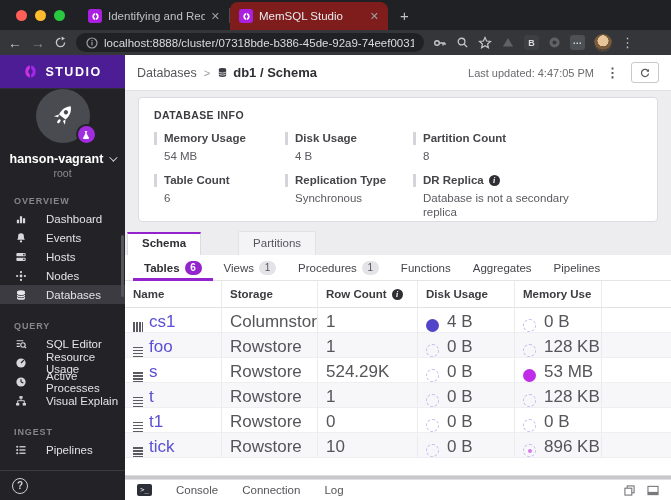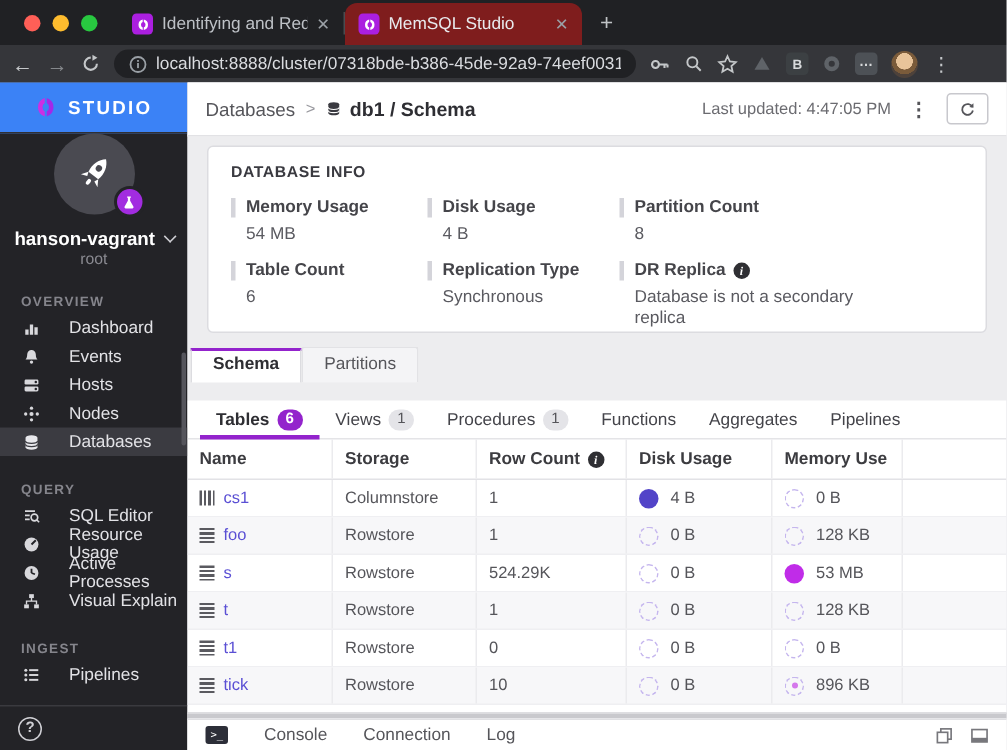--- a/index.html
+++ b/index.html
@@ -36,21 +36,21 @@
   .extbox.dark { background:#3c4043; }
   .avatar-chrome { width:18px; height:18px; border-radius:50%;
     background:radial-gradient(circle at 50% 38%, #e8c49a 0 38%, #7a5b3a 39% 60%, #4e423a 61%); }
   .kebab { font-size:13px; color:#c4c7c9; letter-spacing:0; }
 
   
   .app { position:absolute; left:0; top:55px; width:671px; height:445px; display:flex; }
 
   
   .sidebar { width:125px; height:445px; background:#232327; position:relative; flex:0 0 125px; }
-  .logobar { height:34px; background:#3b82f6; border-bottom:1px solid #303034;
+  .logobar { height:34px; background:#4c1d95; border-bottom:1px solid #303034;
     display:flex; align-items:center; justify-content:center; gap:7px; }
   .logotext { color:#fff; font-size:12.5px; font-weight:bold; letter-spacing:1.5px; }
   .profile { text-align:center; }
   .avatar-big { position:relative; width:54px; height:54px; margin:0 auto; border-radius:50%;
     background:#4a4a51; display:flex; align-items:center; justify-content:center; }
   .avatar-badge { position:absolute; right:-7px; bottom:-2px; width:21px; height:21px; border-radius:50%;
     background:#a22ce0; border:2px solid #232327; display:flex; align-items:center; justify-content:center; }
   .pname { margin-top:9px; color:#fff; font-size:12.5px; font-weight:bold;
     display:flex; align-items:center; justify-content:center; gap:6px; }
   .chev { width:6px; height:6px; border-right:1.6px solid #cfcfd4; border-bottom:1.6px solid #cfcfd4;
@@ -86,21 +86,21 @@
     padding:11px 15px 12px 15px; height:125px; }
   .ictitle { font-size:10.5px; font-weight:bold; letter-spacing:.4px; color:#3a3a40; }
   .icgrid { display:grid; grid-template-columns:131px 128px 1fr; grid-row-gap:11px; margin-top:11px; }
   .field-label { font-size:11.5px; font-weight:bold; color:#45454a; border-left:3px solid #d4d4da;
     padding-left:7px; line-height:13px; display:flex; align-items:center; gap:5px; }
   .field-value { font-size:11.5px; color:#5a5a60; margin:4px 0 0 10px; max-width:150px; line-height:14px; }
   .infodot { width:11px; height:11px; border-radius:50%; background:#2f2f33; color:#fff; font-size:8px;
     font-weight:bold; display:inline-flex; align-items:center; justify-content:center; flex:0 0 11px;
     font-family:"Liberation Serif", serif; font-style:italic; }
 
-  .tabsrow { display:flex; margin:8px 0 12px 0; padding-left:2px; height:25px; align-items:flex-end; }
+  .tabsrow { display:flex; margin:8px 0 0 0; padding-left:2px; height:25px; align-items:flex-end;gap:37px; }
   .mtab { font-size:11.5px; padding:5px 14px 6px 14px; }
   .mtab.active { background:#fff; border-top:2px solid var(--accent); border-left:1px solid #dcdce0;
     border-right:1px solid #dcdce0; font-weight:bold; color:#2e2e33; padding-top:3px; }
   .mtab.idle { background:#f4f4f6; border:1px solid #e2e2e5; border-bottom:none; color:#55555a;
     border-radius:2px 2px 0 0; }
 
   .sheet { background:#fff; flex:1; display:flex; flex-direction:column; overflow:hidden; }
   .subtabs { display:flex; align-items:center; height:26px; border-bottom:1px solid #e4e4e7; padding-left:8px; flex:0 0 26px; }
   .stab { display:flex; align-items:center; gap:5px; font-size:11.5px; color:#44444a; padding:0 11px; height:26px; }
   .stab.active { font-weight:bold; color:#2e2e33; box-shadow:inset 0 -3px 0 var(--accent); }
@@ -109,21 +109,21 @@
   .pill.purple { background:var(--accent); color:#fff; }
   .pill.gray { background:#e4e4e8; color:#55555a; }
 
   .grid-cols { display:grid; grid-template-columns:97px 96px 100px 97px 87px 1fr; }
   .thead { height:27px; border-bottom:1px solid #e2e2e6; flex:0 0 27px; }
   .th { font-size:11.5px; font-weight:bold; color:#3c3c40; display:flex; align-items:center; gap:5px;
     padding-left:8px; border-right:1px solid #ebebee; }
   .th:last-child { border-right:none; }
   .trow { height:25px; border-bottom:1px solid #efeff2; }
   .trow.alt { background:#f7f7f9; }
-  .td { font-size:11px; color:#55555a; display:flex; align-items:center; padding-left:8px;
+  .td { font-size:17px; color:#55555a; display:flex; align-items:flex-end; padding-left:8px;
     border-right:1px solid #ebebee; overflow:hidden; }
   .td.last { border-right:none; }
   .tlink { color:var(--link); text-decoration:none; margin-left:6px; }
   .sticon.row { width:10px; height:10px;
     background:repeating-linear-gradient(to bottom,#5a5a60 0 1.5px,transparent 1.5px 3px); }
   .sticon.col { width:10px; height:10px;
     background:repeating-linear-gradient(to right,#5a5a60 0 1.5px,transparent 1.5px 3px); }
   .td.usage { gap:8px; }
   .circ { width:13px; height:13px; border-radius:50%; flex:0 0 13px; position:relative; }
   .circ.none { border:1px dashed var(--dash); }

